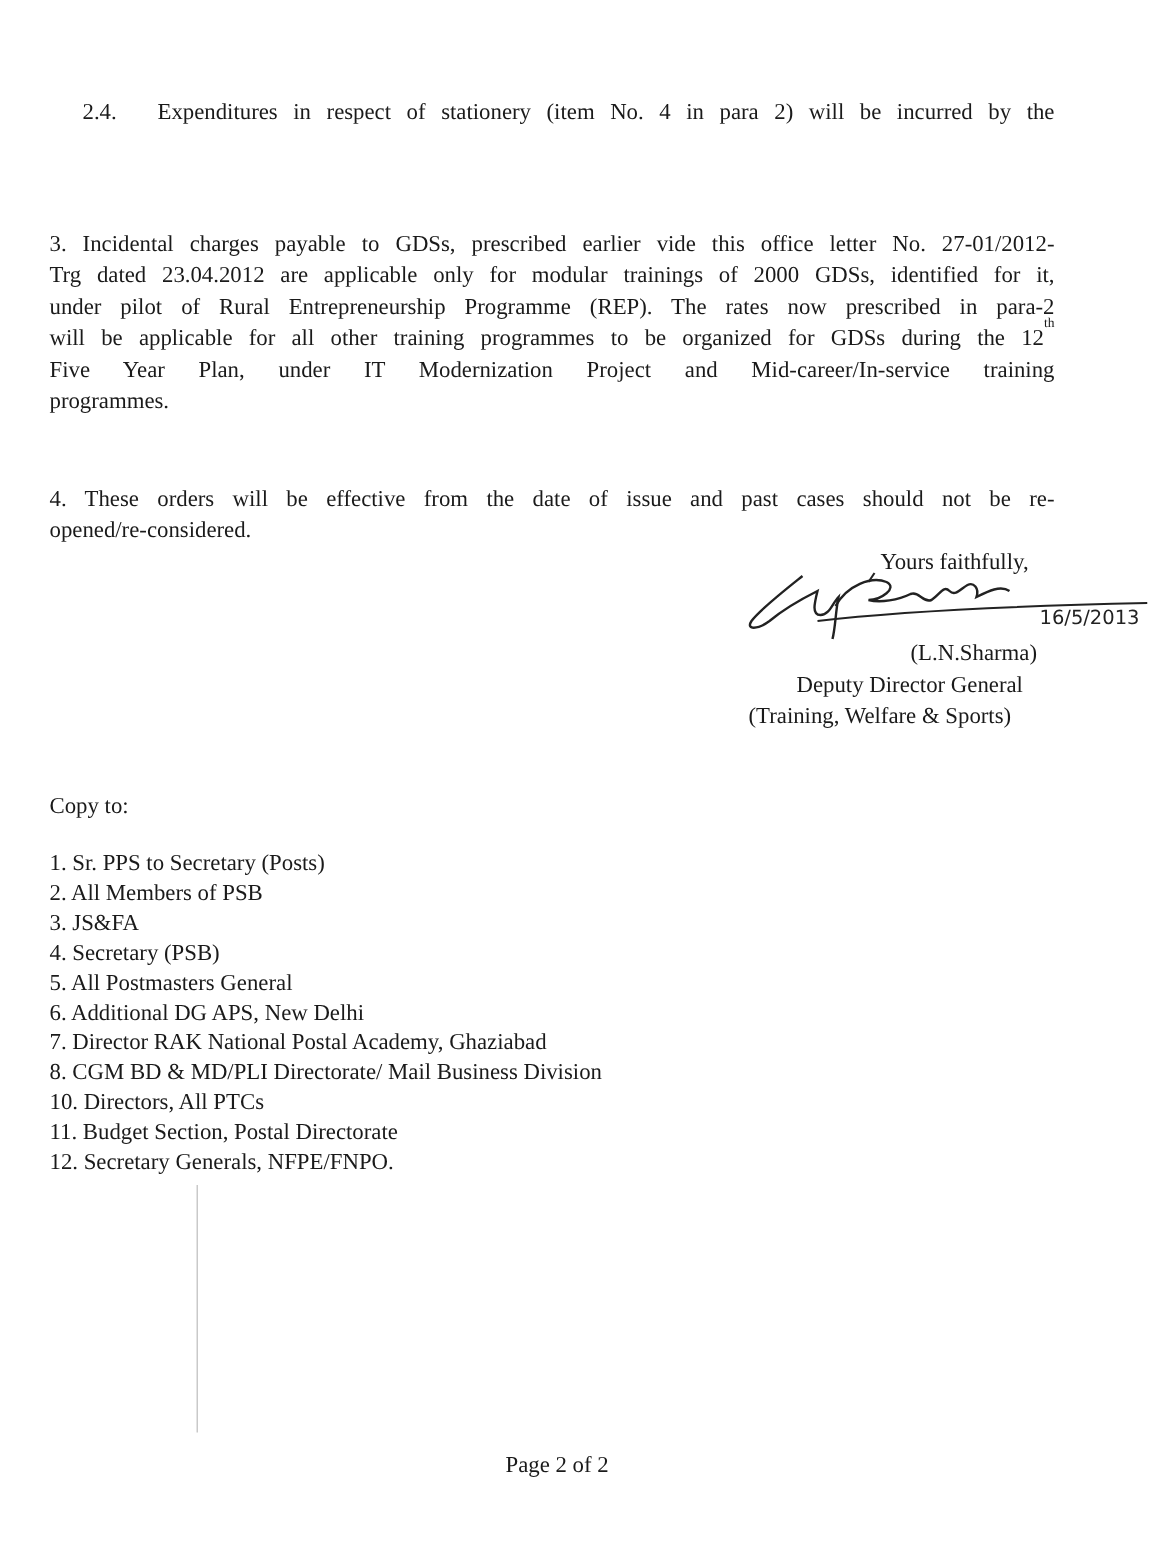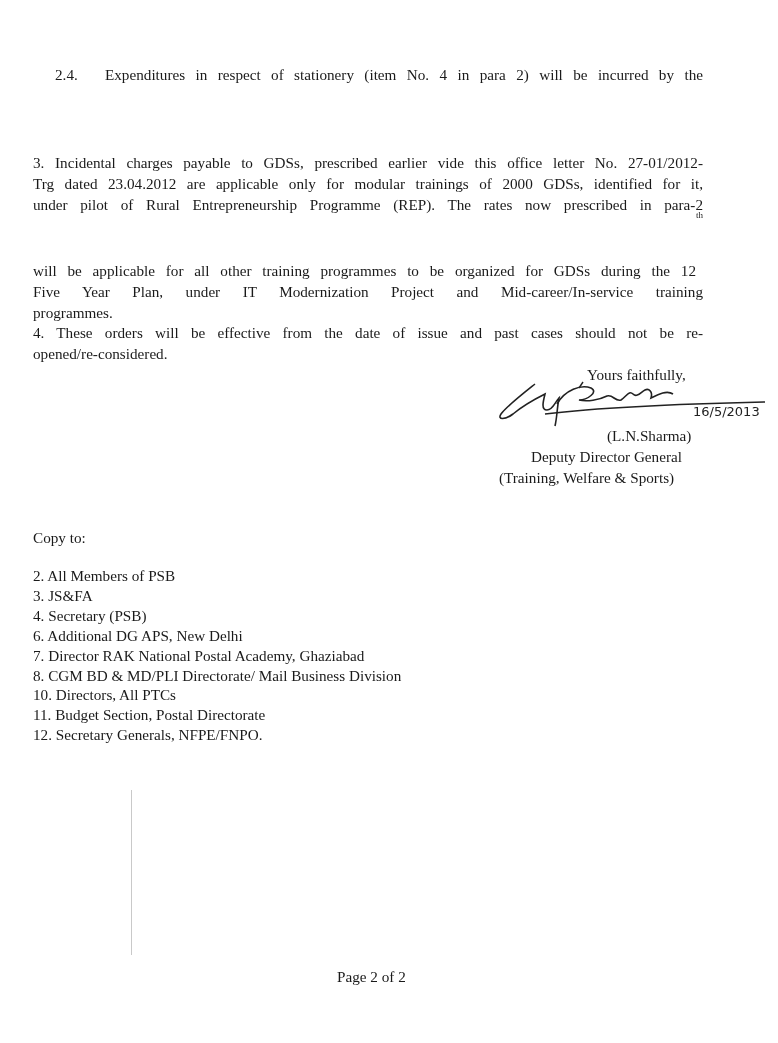--- a/index.html
+++ b/index.html
@@ -32,21 +32,21 @@
     <span style="width:50px;margin-left:22px;">2.4.</span>
     <span style="flex:1; text-align:justify; text-align-last:justify;">Expenditures in respect of stationery (item No. 4 in para 2) will be incurred by the</span>
   </div>
 </div>
 
 <div class="para" style="top:152px;">
   <span class="line">3. Incidental charges payable to GDSs, prescribed earlier vide this office letter No. 27-01/2012-</span>
   <span class="line">Trg dated 23.04.2012 are applicable only for modular trainings of 2000 GDSs, identified for it,</span>
   <span class="line">under pilot of Rural Entrepreneurship Programme (REP). The rates now prescribed in para-2</span>
   <div class="jl">
-    <span style="flex:1; text-align:justify; text-align-last:justify;margin-top:45px;">will be applicable for all other training programmes to be organized for GDSs during the 12</span>
+    <span style="flex:1; text-align:justify; text-align-last:justify;">will be applicable for all other training programmes to be organized for GDSs during the 12</span>
       <sup>th</sup>
   </div>
   <span class="line">Five Year Plan, under IT Modernization Project and Mid-career/In-service training</span>
   <span class="line last">programmes.</span>
 </div>
 
 <div class="para" style="top:282px;margin-top:40px;">
   <span class="line">4. These orders will be effective from the date of issue and past cases should not be re-</span>
   <span class="line last">opened/re-considered.</span>
 </div>
@@ -60,23 +60,25 @@
     <path d="M50 40 C100 34 180 30 270 28" stroke="#222" stroke-width="1.4" fill="none"></path>
     <text x="198" y="42" font-family="DejaVu Sans, sans-serif" font-size="13" fill="#222">16/5/2013</text>
   </svg>
   <span class="sig-text" style="left:112px; top:61px;">(L.N.Sharma)</span>
   <span class="sig-text" style="left:36px; top:82px;">Deputy Director General</span>
   <span class="sig-text" style="left:4px; top:103px;">(Training, Welfare &amp; Sports)</span>
 </div>
 
 <div class="copy-label">Copy to:</div>
 <ul class="copy-list">
+  <li>1. Sr. PPS to Secretary (Posts)</li>
   <li>2. All Members of PSB</li>
   <li>3. JS&amp;FA</li>
   <li>4. Secretary (PSB)</li>
+  <li>5. All Postmasters General</li>
   <li>6. Additional DG APS, New Delhi</li>
   <li>7. Director RAK National Postal Academy, Ghaziabad</li>
   <li>8. CGM BD &amp; MD/PLI Directorate/ Mail Business Division</li>
   <li>10. Directors, All PTCs</li>
   <li>11. Budget Section, Postal Directorate</li>
   <li>12. Secretary Generals, NFPE/FNPO.</li>
 </ul>
 
 <div class="stray" style="left:131px; top:790px; width:1px; height:165px;"></div>
 

